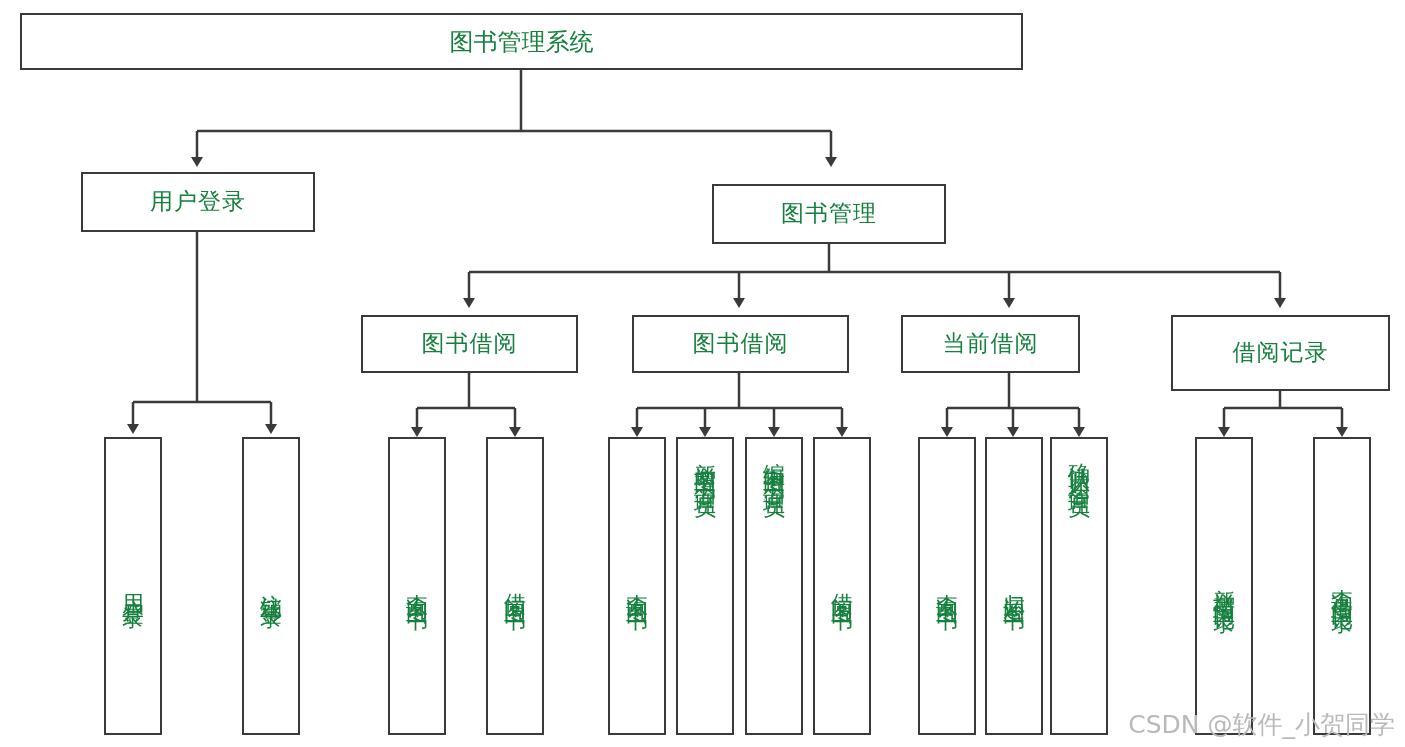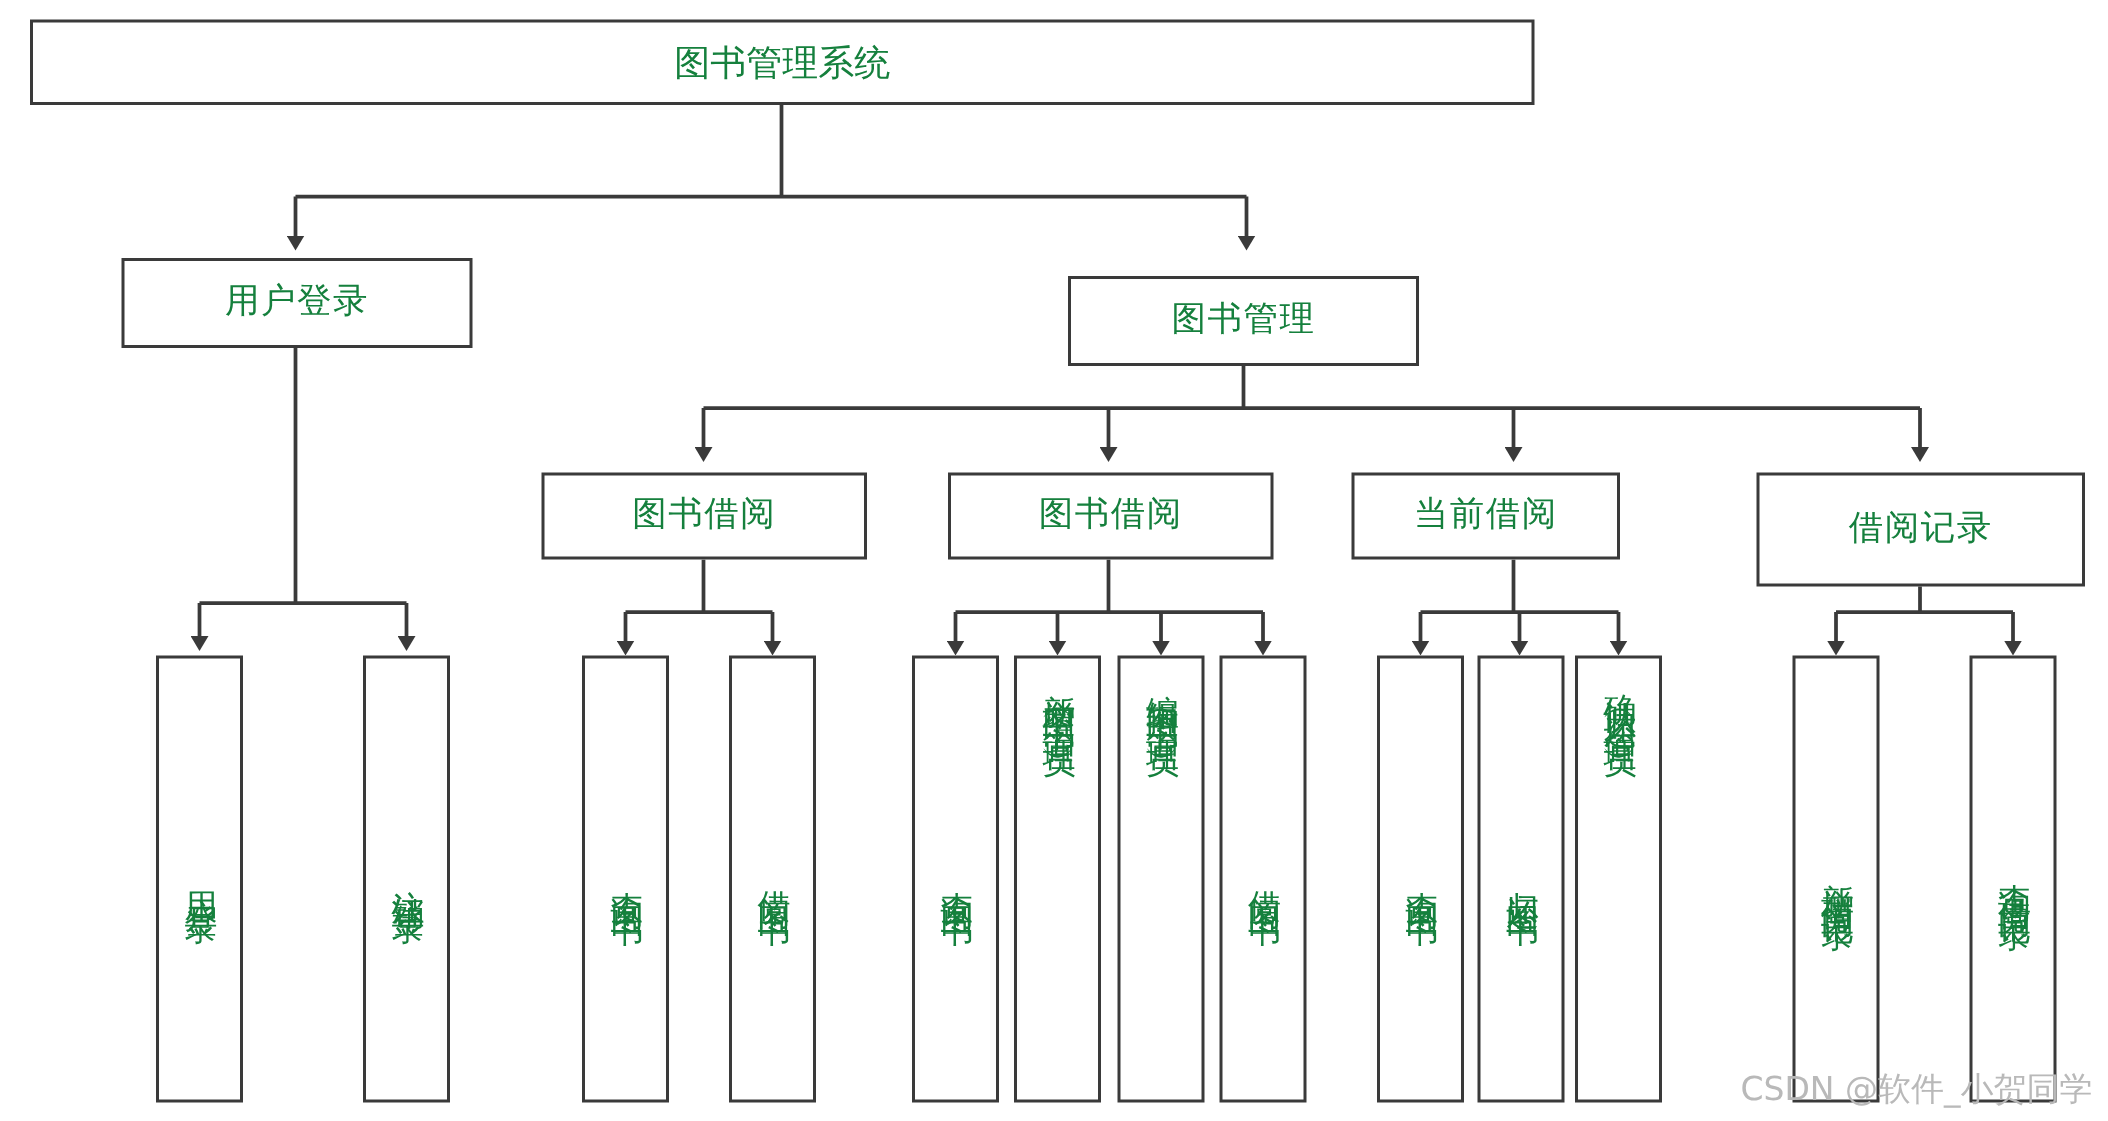--- a/index.html
+++ b/index.html
@@ -60,21 +60,21 @@
   }
   
   .node.v.center {
     align-items: center;
     padding-top: 0;
   }
   .watermark {
     position: absolute;
     right: 10px;
     bottom: 6px;
-    font-size: 22px;
+    font-size: 25px;
     color: #b9b9b9;
     white-space: nowrap;
     z-index: 5;
     font-family: "DejaVu Sans", "Liberation Sans", sans-serif;
   }
 </style>
 </head>
 <body>
 
 <div id="diagram">

